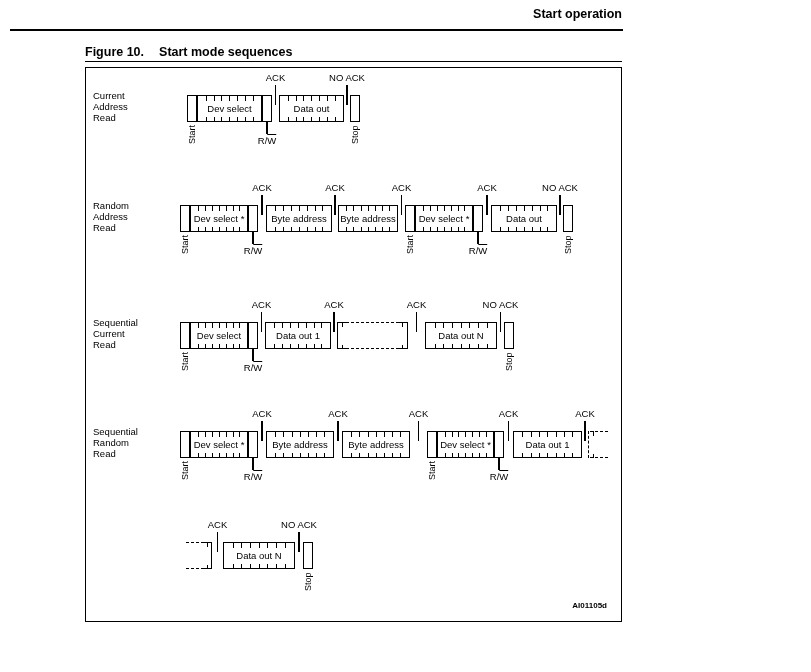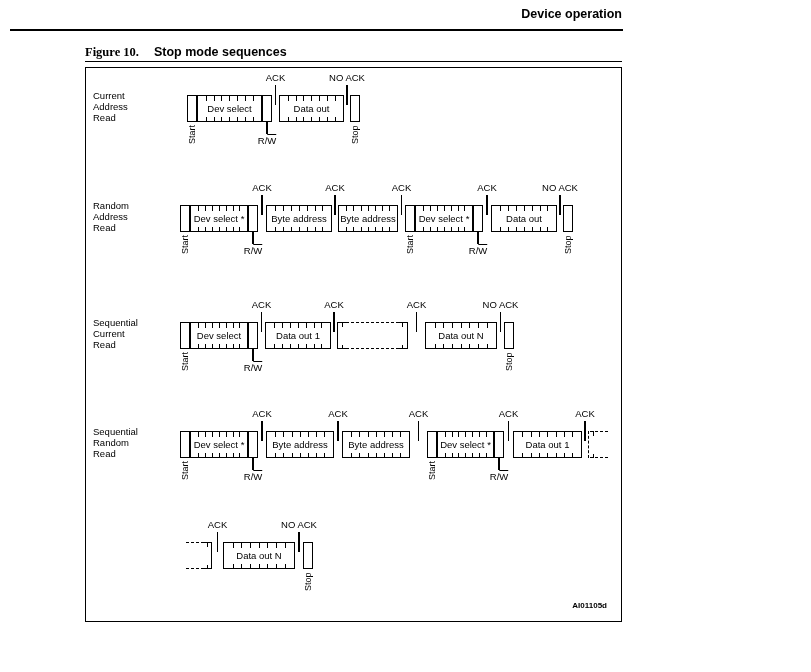--- a/index.html
+++ b/index.html
@@ -2,34 +2,34 @@
 <html><head>
 <meta charset="utf-8">
 <style>
   html,body{margin:0;padding:0;background:#fff;}
   .page{position:relative;width:811px;height:672px;background:#fff;overflow:hidden;
         font-family:"Liberation Sans","DejaVu Sans",sans-serif;color:#000;}
   .hdr-left{position:absolute;left:10px;top:7px;font-size:12.5px;font-weight:bold;letter-spacing:.1px;}
   .hdr-right{position:absolute;right:189px;top:7px;font-size:12.5px;font-weight:bold;}
   .hdr-rule{position:absolute;left:10px;top:29px;width:613px;height:2px;background:#000;}
   .fig-title{position:absolute;left:85px;top:45px;font-size:12.5px;font-weight:bold;}
-  .fig-title .num{margin-right:15px;font-family:Liberation Serif, serif;}
+  .fig-title .num{margin-right:15px;}
   .title-rule{position:absolute;left:85px;top:61px;width:537px;height:1px;background:#000;}
   .fig-box{position:absolute;left:85px;top:67px;width:537px;height:555px;border:1.3px solid #000;box-sizing:border-box;background:#fff;}
   #diagram-layer{position:absolute;left:0;top:0;width:811px;height:672px;}
   .watermark{position:absolute;left:560px;top:601px;width:47px;text-align:right;font-size:8px;font-weight:bold;}
 </style>
 </head>
 <body>
 
 <div class="page">
-  <div class="hdr-right">Device operation</div>
+  <div class="hdr-right">Start operation</div>
   <div class="hdr-rule"></div>
   <div class="fig-title">
-    <span class="num">Figure 10.</span><span>Stop mode sequences</span>
+    <span class="num">Figure 10.</span><span>Start mode sequences</span>
   </div>
   <div class="title-rule"></div>
   <div class="fig-box"></div>
   <div id="diagram-layer">
       <div style="position: absolute; left: 0px; top: 0px; width: 0px; height: 0px;">
         <div style="position: absolute; left: 93px; top: 91px; font-size: 9.5px; line-height: 10.8px; white-space: nowrap;">
           <div style="position: static;">Current</div>
           <div style="position: static;">Address</div>
           <div style="position: static;">Read</div>
         </div>

